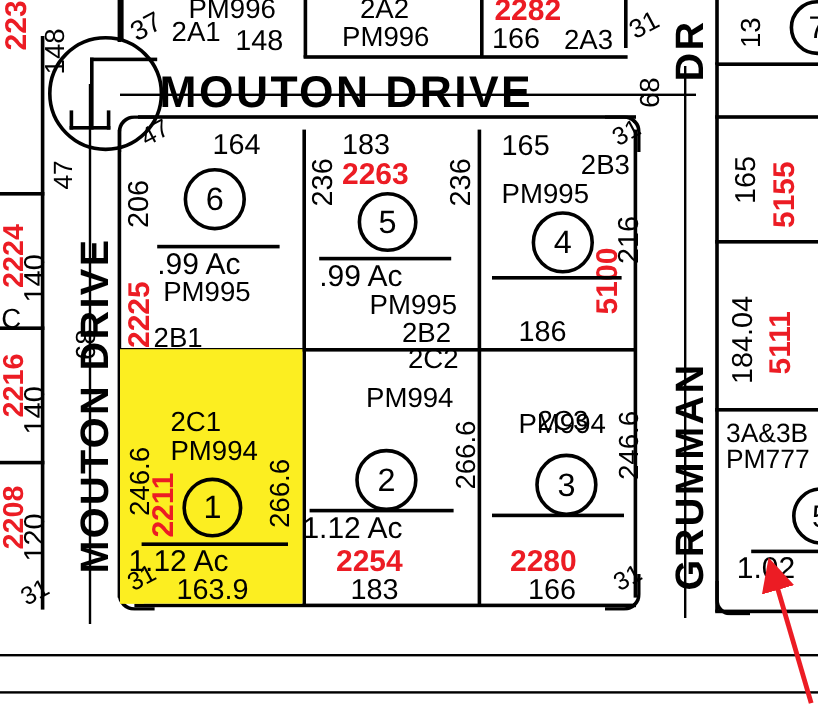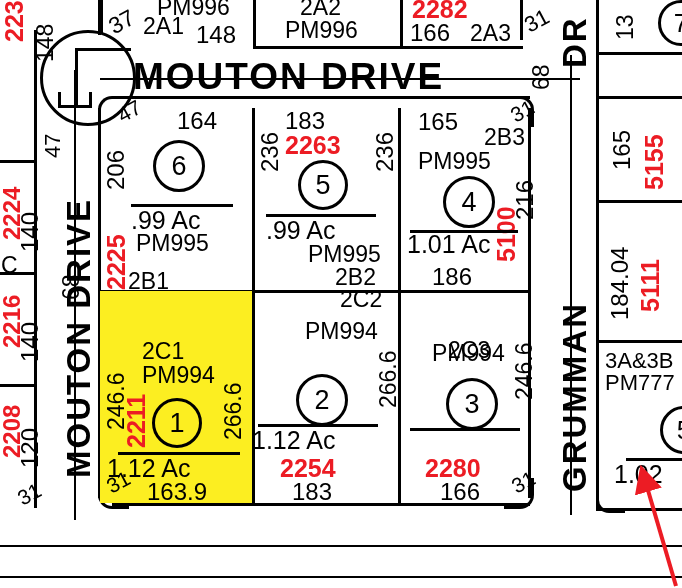--- a/index.html
+++ b/index.html
@@ -155,21 +155,20 @@
   <div class="lbl" style="left:418px;top:110px;font-size:24px;">165</div>
   <div class="lbl" style="left:484px;top:126px;font-size:23px;">2B3</div>
   <div class="lbl" style="left:418px;top:150px;font-size:23px;">PM995</div>
   <div class="lbl rot30" style="left:507px;top:107px;font-size:21px;">31</div>
   <div class="lbl rot90 red" style="left:494px;top:262px;font-size:25px;font-weight:bold;">5100</div>
   <div class="lbl rot90" style="left:513px;top:220px;font-size:24px;">216</div>
   <div class="circ" style="left:443px;top:176px;width:46px;height:46px;font-size:27px;">
       <span>4</span>
     </div>
   <div class="acline" style="left:410px;top:230px;width:108px;height:3px;"></div>
-  <div class="lbl" style="left:407px;top:232px;font-size:25px;">1.01  Ac</div>
   <div class="lbl" style="left:432px;top:265px;font-size:24px;">186</div>
 
   <div class="lbl" style="left:142px;top:340px;font-size:23px;">2C1</div>
   <div class="lbl" style="left:142px;top:364px;font-size:23px;">PM994</div>
   <div class="lbl rot90" style="left:105px;top:430px;font-size:23px;">246.6</div>
   <div class="lbl rot90 red" style="left:124px;top:448px;font-size:25px;font-weight:bold;">2211</div>
   <div class="lbl rot90" style="left:222px;top:440px;font-size:23px;">266.6</div>
   <div class="circ" style="left:152px;top:398px;width:44px;height:44px;font-size:27px;">
       <span>1</span>
     </div>

